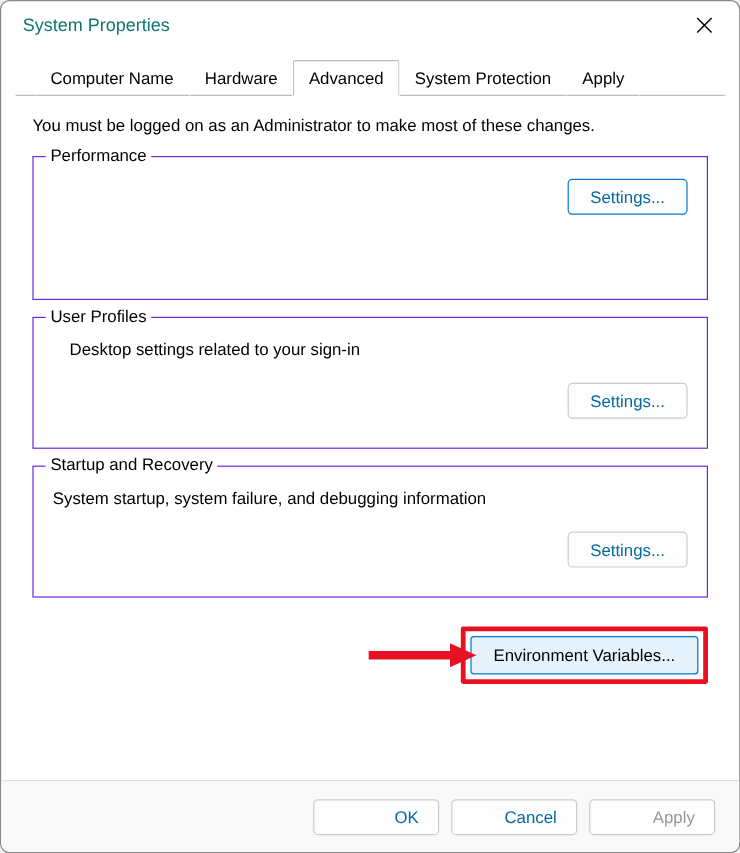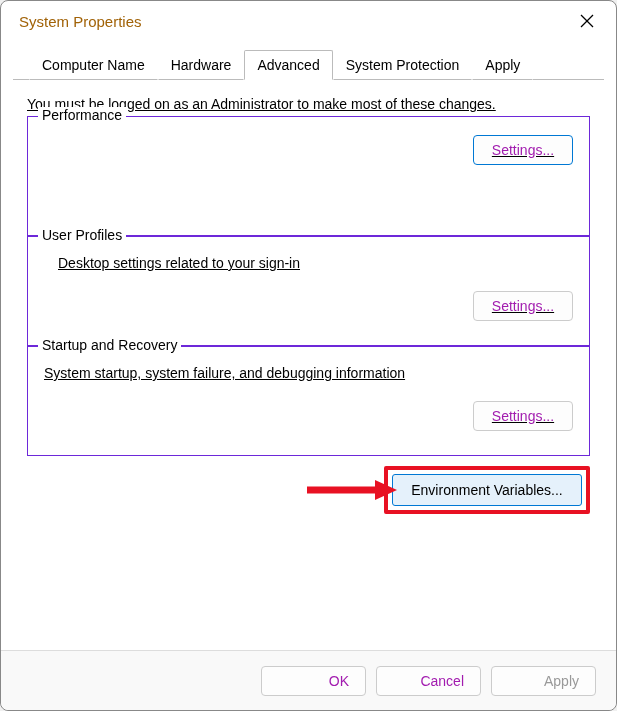--- a/index.html
+++ b/index.html
@@ -23,21 +23,21 @@
     }
     .title-bar {
       height: 40px;
       display: flex;
       align-items: center;
       justify-content: space-between;
       padding: 0 14px 0 18px;
     }
     .title-text {
       font-size: 15px;
-      color: #a16207;
+      color: #0f766e;
     }
     .close-btn {
       width: 30px;
       height: 30px;
       display: flex;
       align-items: center;
       justify-content: center;
       cursor: pointer;
       border-radius: 4px;
     }
@@ -66,21 +66,21 @@
       border-radius: 2px 2px 0 0;
     }
     .tab:not(.active) {
       border-bottom: 1px solid #bbb;
     }
     .content {
       flex: 1;
       padding: 16px 26px 10px 26px;
       display: flex;
       flex-direction: column;
-      text-decoration: underline;
+      gap: 14px;
     }
     .intro-text {
       font-size: 14px;
       color: #000;
       margin-bottom: 4px;
     }
     .group {
       border: 1px solid #6d28d9;
       position: relative;
       padding: 18px 16px 14px 16px;
@@ -108,21 +108,21 @@
     .btn {
       min-width: 100px;
       height: 30px;
       padding: 0 16px;
       font-size: 14px;
       font-family: inherit;
       background: #fdfdfd;
       border: 1px solid #ccc;
       border-radius: 4px;
       cursor: pointer;
-      color: #a21caf;
+      color: #0369a1;
     }
     .btn.highlighted {
       border: 1px solid #0078d4;
       background: #fdfdfd;
     }
     .btn.disabled {
       color: #999;
       cursor: default;
     }
     .env-var-row {

